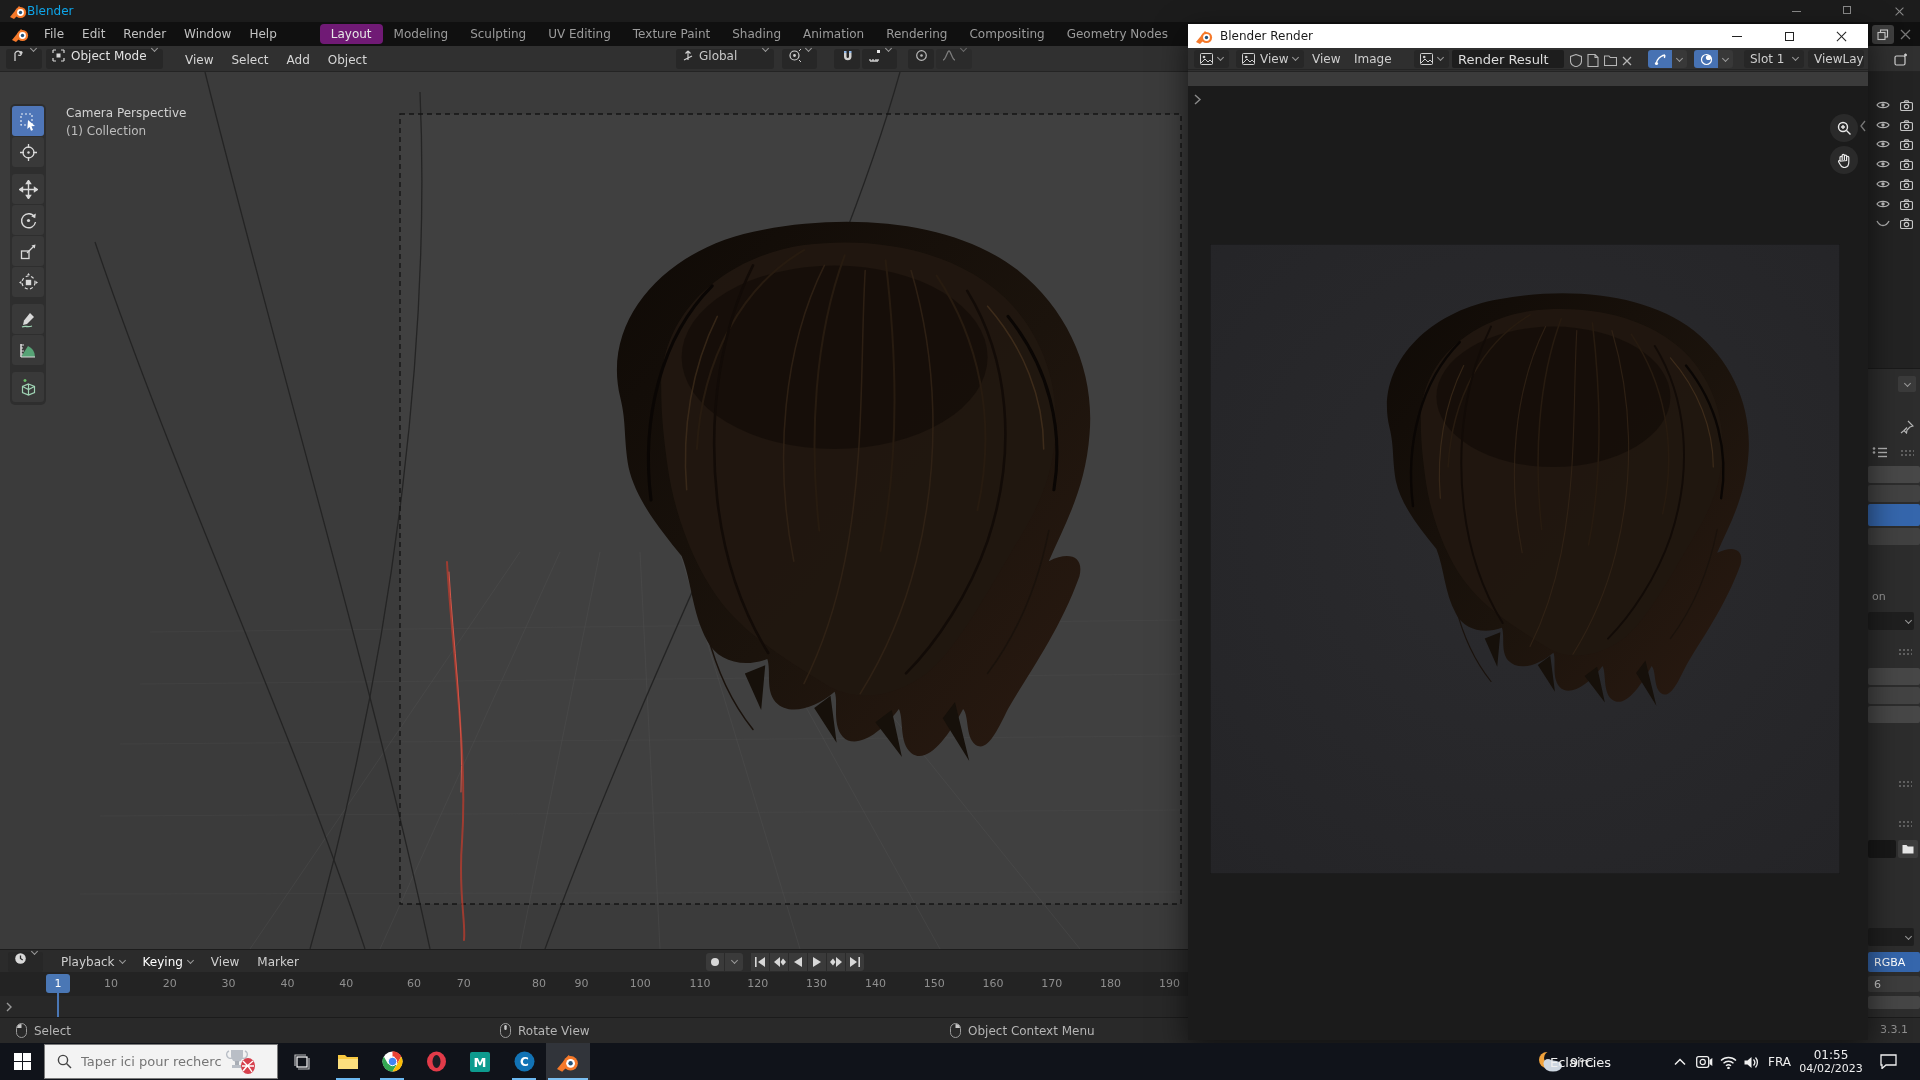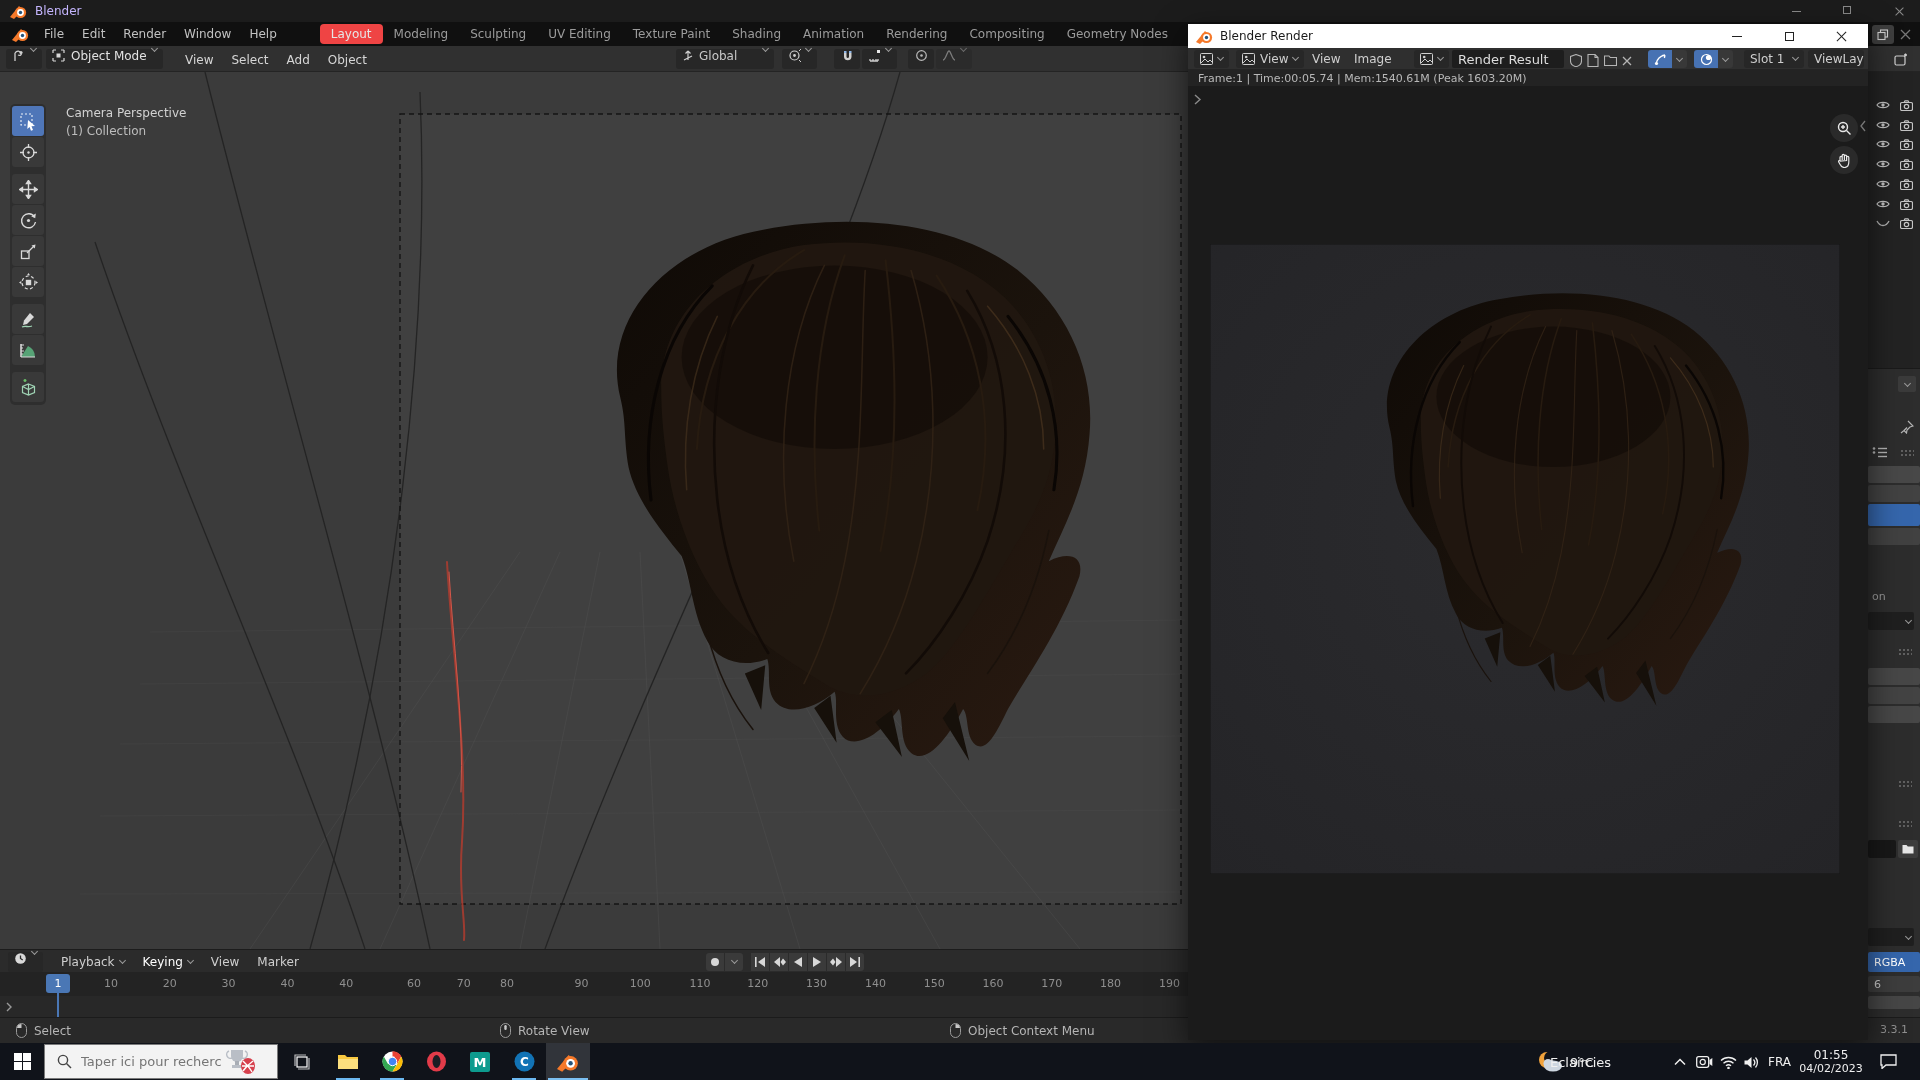--- a/index.html
+++ b/index.html
@@ -6,32 +6,32 @@
   html,body{width:1920px;height:1080px;overflow:hidden;background:#000;
     font-family:"DejaVu Sans","Liberation Sans",sans-serif;-webkit-font-smoothing:antialiased}
   #screen{position:relative;width:1920px;height:1080px;background:#3b3b3b}
   .abs{position:absolute}
   .txt{color:#c8c8c8;font-size:12px;white-space:nowrap}
   .pill{background:#272727;border-radius:3px;display:flex;padding:0 6px;height:20px}
   .chev{width:5px;height:5px;border-right:1.4px solid #9a9a9a;border-bottom:1.4px solid #9a9a9a;
     transform:rotate(45deg);display:inline-block;margin-left:5px;margin-top:-3px;flex:none}
   
   #main-titlebar{left:0;top:0;width:1920px;height:22px;background:#1c1c1c;display:flex;align-items:center;z-index:1}
-  #main-titlebar .t{color:#c4b5fd;font-size:12px;margin-left:8px}
+  #main-titlebar .t{color:#0ea5e9;font-size:12px;}
   .winbtn{width:10px;height:10px;position:absolute;top:6px}
   .glyph-min{width:9px;height:1px;background:#8a8a8a;margin-top:5px}
   .glyph-max{width:8px;height:8px;border:1px solid #8a8a8a}
   .glyph-x{position:relative;width:9px;height:9px}
   .glyph-x:before,.glyph-x:after{content:"";position:absolute;left:4px;top:0;width:1px;height:11px;background:#8a8a8a}
   .glyph-x:before{transform:rotate(45deg)}.glyph-x:after{transform:rotate(-45deg)}
   
   #menubar{left:0;top:22px;width:1920px;height:24px;background:#101010;display:flex;align-items:center;z-index:1}
   .menu-item{color:#c2c2c2;font-size:12px;padding:3px 9px;border-radius:3px;cursor:default}
   .ws-tab{color:#9b9b9b;font-size:12px;padding:3px 11px;border-radius:4px}
-  .ws-tab.active{background:#ef4444;color:#e6e6e6}
+  .ws-tab.active{background:#701a75;color:#e6e6e6}
   
   #toolheader{left:0;top:46px;width:1920px;height:26px;background:#303030;border-bottom:1px solid #242424;z-index:1}
   #toolheader .menus{position:absolute;left:176px;top:4px;display:flex}
   
   #viewport-svg{left:0;top:72px;z-index:0}
   #vp-overlay1{left:66px;top:106px;font-size:12px;color:#d2d2d2;z-index:2}
   #vp-overlay2{left:66px;top:124px;font-size:12px;color:#bdbdbd;z-index:2}
   #vp-toolbar{left:10px;top:104px;width:36px;background:#2c2c2ccc;border-radius:5px;padding:2px;z-index:2}
   .toolbtn{width:32px;height:30px;background:#393939;border-radius:3px;margin-bottom:1px;display:flex;align-items:center;justify-content:center}
   .toolbtn.active{background:#4f76b8}
@@ -410,21 +410,21 @@
 </div>
 <div id="tl-ruler" class="abs">
   <div id="ruler-ticks">
         <span class="tick" style="left: 111px;">10</span>
         <span class="tick" style="left: 169.8px;">20</span>
         <span class="tick" style="left: 228.6px;">30</span>
         <span class="tick" style="left: 287.4px;">40</span>
         <span class="tick" style="left: 346.2px;">40</span>
         <span class="tick" style="left: 405px; margin-left: 9px;">60</span>
         <span class="tick" style="left: 463.8px;">70</span>
-        <span class="tick" style="left: 507px; text-align: center;">80</span>
+        <span class="tick" style="left: 539px; text-align: center;">80</span>
         <span class="tick" style="left: 581.4px;">90</span>
         <span class="tick" style="left: 640.2px;">100</span>
         <span class="tick" style="left: 700px; text-align: right;">110</span>
         <span class="tick" style="left: 757.8px;">120</span>
         <span class="tick" style="left: 816.6px;">130</span>
         <span class="tick" style="left: 875.4px;">140</span>
         <span class="tick" style="left: 934.2px;">150</span>
         <span class="tick" style="left: 993px;">160</span>
         <span class="tick" style="left: 1051.8px;">170</span>
         <span class="tick" style="left: 1110.6px;">180</span>
@@ -682,23 +682,20 @@
           </div>
     </div>
     <div class="rw-tool pill" style="left:556px;width:60px">
       <span class="rw-text">Slot 1</span>
       <span class="chev" style="margin-left:auto"></span>
     </div>
     <div class="rw-tool pill" style="left:620px;width:56px;overflow:hidden">
       <span class="rw-text">ViewLayer</span>
     </div>
   </div>
-  <div id="rw-info">
-    <span>Frame:1 | Time:00:05.74 | Mem:1540.61M (Peak 1603.20M)</span>
-  </div>
   <div id="rw-body">
     <svg width="9" height="11" viewBox="0 0 9 11" style="position:absolute;left:5px;top:8px">
       <path d="M2,1 L7,5.5 L2,10" stroke="#8a8a8a" stroke-width="1.4" fill="none"></path>
         </svg>
     <svg style="position:absolute;left:22px;top:158px" width="630" height="630">
       <defs>
             <radialGradient id="imgbg" cx="0.5" cy="0.45" r="0.75">
         <stop offset="0" stop-color="#2b2b2e"></stop>
               <stop offset="1" stop-color="#242427"></stop>
             </radialGradient>

